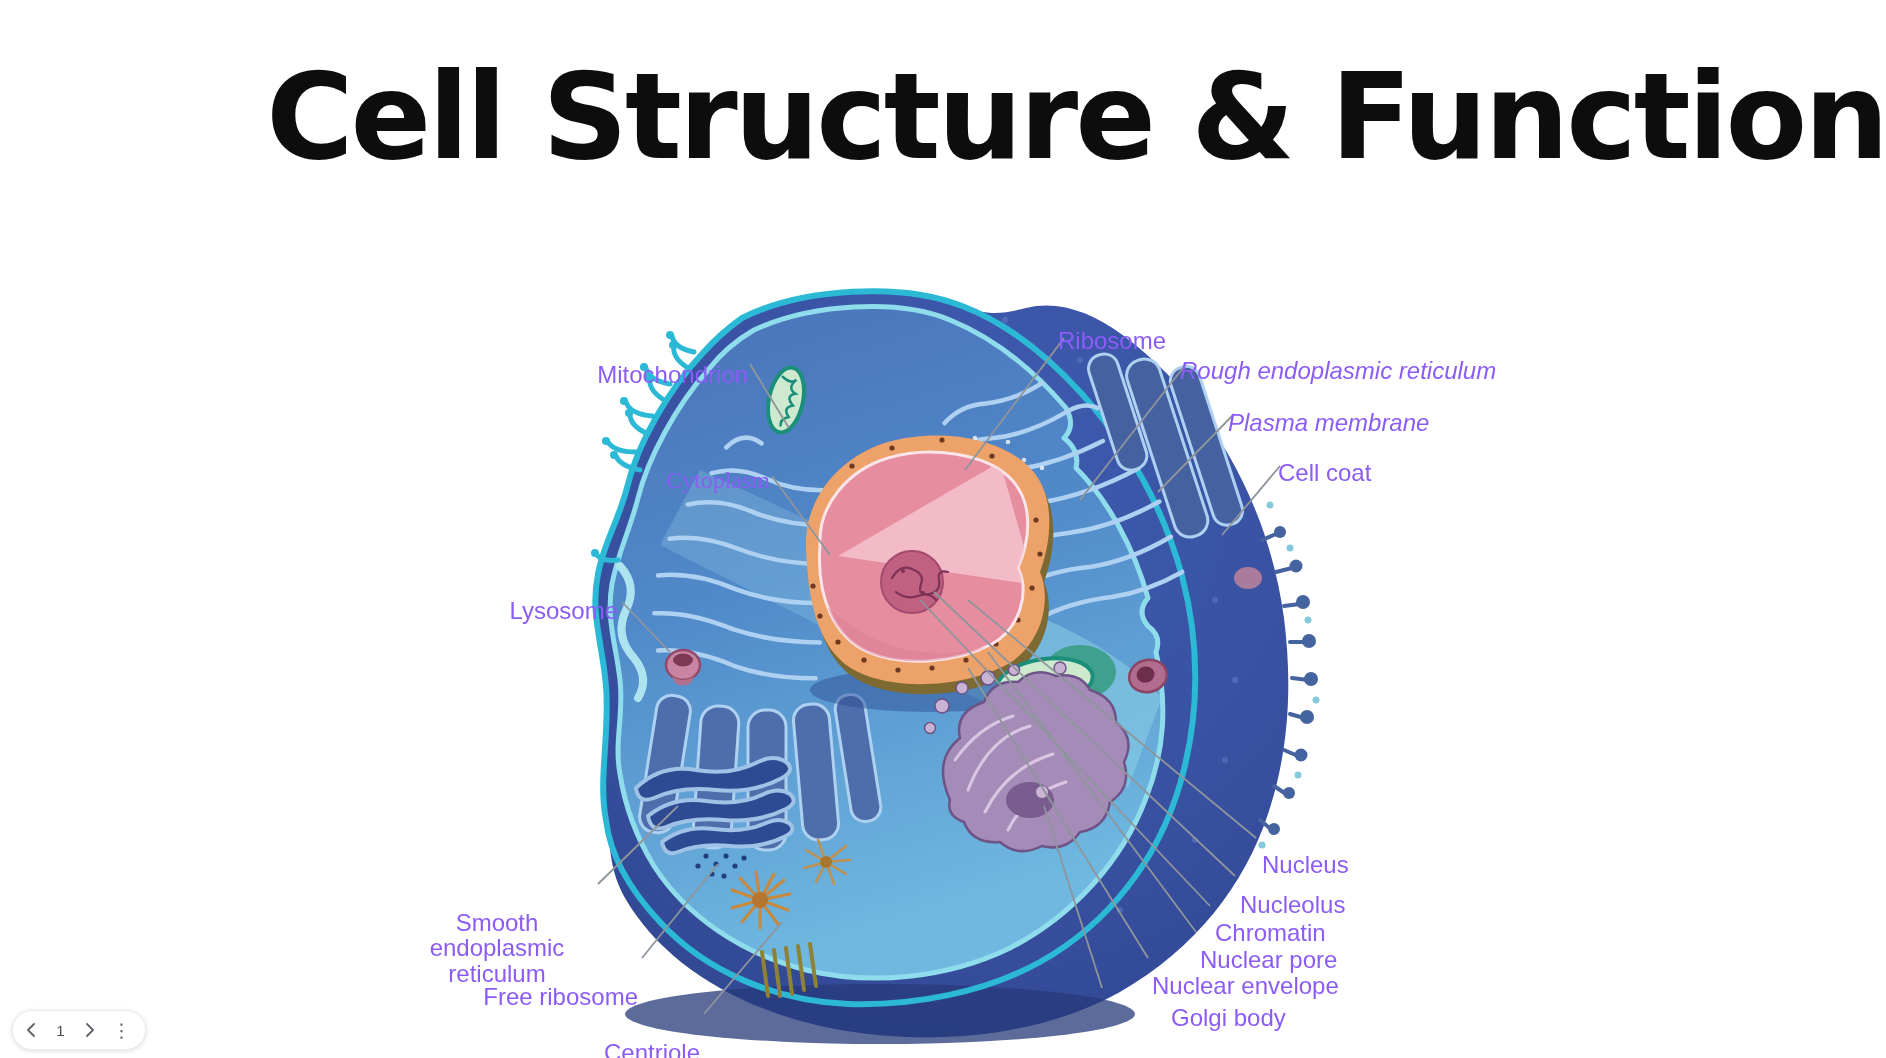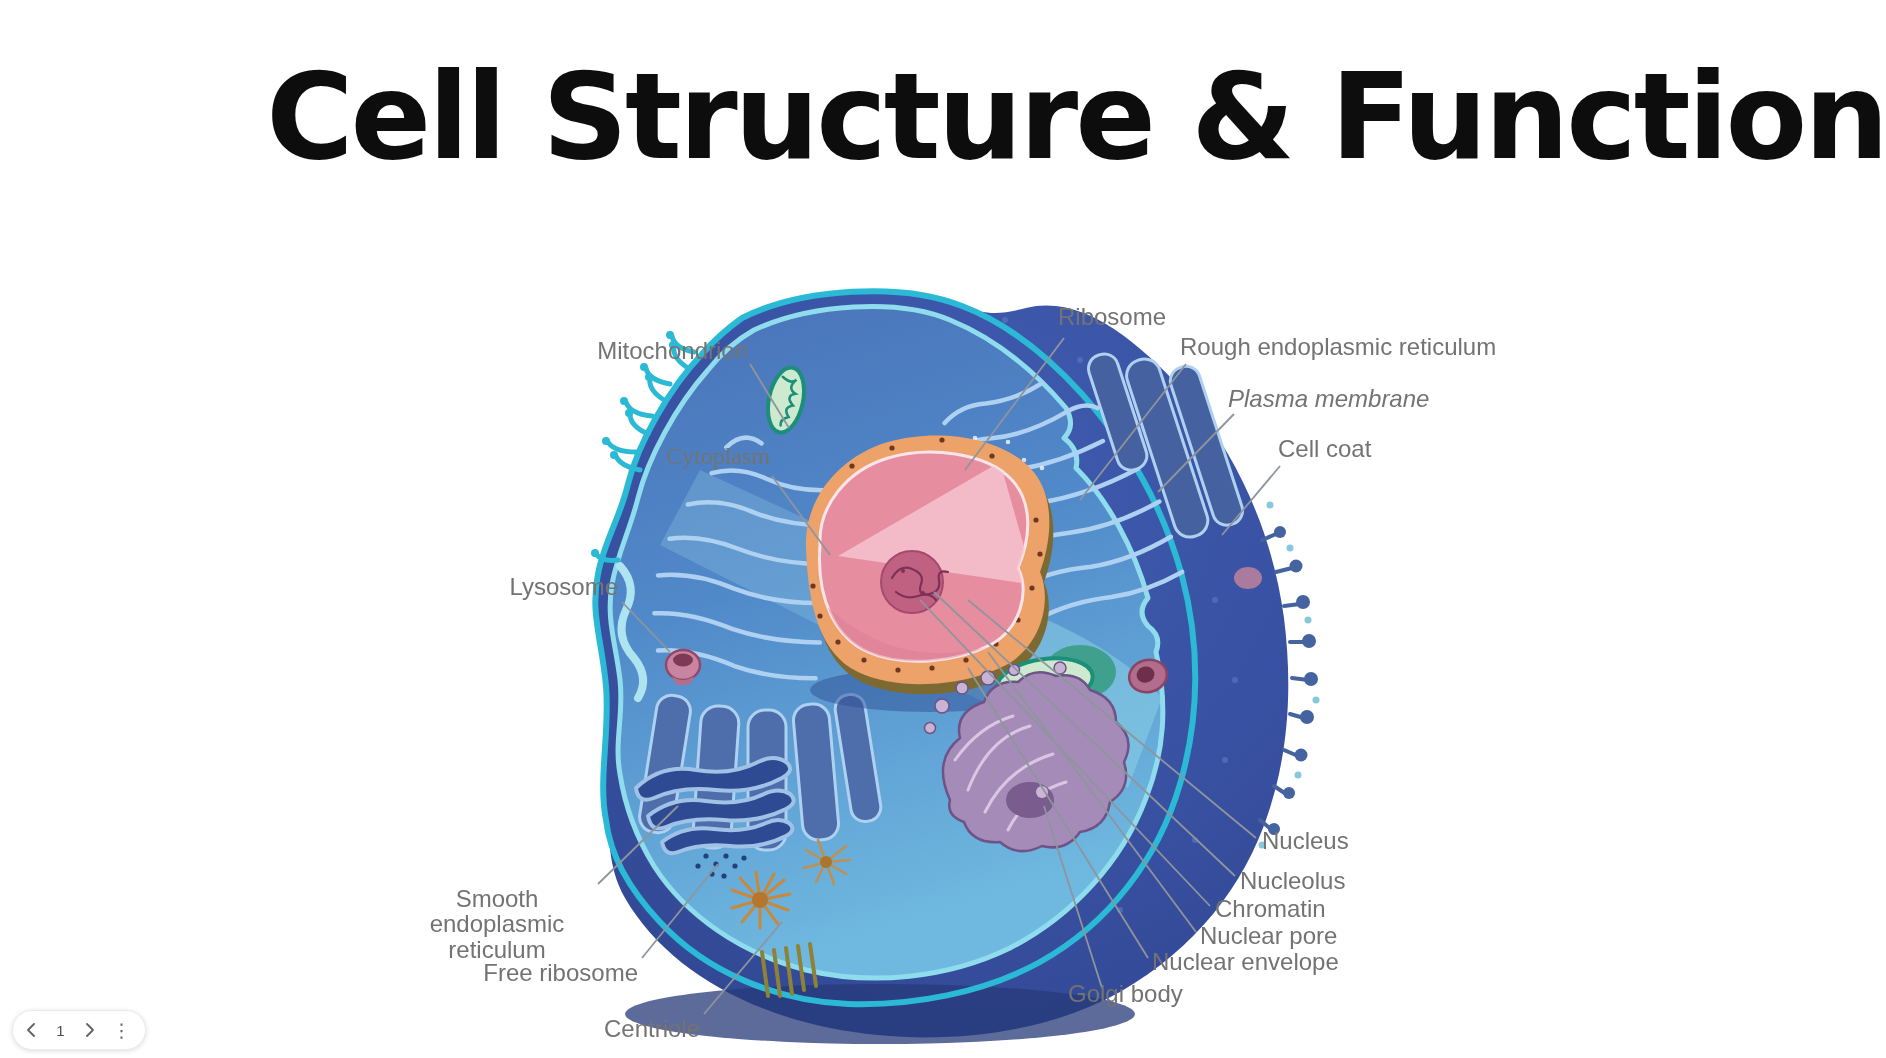--- a/index.html
+++ b/index.html
@@ -3,21 +3,21 @@
 <meta charset="utf-8">
 <style>
   html,body{margin:0;padding:0;background:#ffffff;}
   .stage{position:relative;width:1886px;height:1058px;background:#ffffff;overflow:hidden;
          font-family:"Liberation Sans",sans-serif;}
   .title{position:absolute;top:48px;left:0;width:100%;text-align:right;margin:0;
          font-family:"DejaVu Sans",sans-serif;font-weight:700;font-size:119px;
          letter-spacing:-3px;color:#0d0d0d;white-space:nowrap;}
   .diagram{position:absolute;inset:0;}
   .diagram svg{position:absolute;inset:0;}
-  .lbl{position:absolute;font-size:24px;line-height:1.06;color:#737373;white-space:nowrap;}
+  .lbl{position:absolute;font-size:24px;line-height:1.06;color:#8b5cf6;white-space:nowrap;margin-top:24px;}
   .lbl.center{white-space:normal;text-align:center;}
   
   .navpill{position:absolute;left:12px;top:1010px;width:134px;height:40px;background:#fff;
            border:1px solid #ececec;border-radius:20px;box-shadow:0 1px 5px rgba(0,0,0,.14);
            display:flex;align-items:center;justify-content:space-between;padding:0 10px;box-sizing:border-box;}
   .navbtn{border:none;background:transparent;padding:4px;cursor:pointer;display:flex;align-items:center;}
   .pagenum{min-width:22px;text-align:center;font-size:15px;color:#4a4f55;}
   .vdots{font-size:19px;color:#5f6368;line-height:1;}
 </style>
 </head>
@@ -307,34 +307,34 @@
         <path d="M 934,592 L 1235,876"></path>
         <path d="M 920,600 L 1210,906"></path>
         <path d="M 988,652 L 1196,932"></path>
         <path d="M 968,668 L 1148,958"></path>
         <path d="M 1044,806 L 1102,988"></path>
       </g>
     </svg>
 
     <div class="lbl" style="right:1138px;top:338px;">Mitochondrion</div>
     <div class="lbl" style="left:1058px;top:304px;">Ribosome</div>
-    <div class="lbl" style="left:1180px;top:334px;">Rough endoplasmic reticulum</div>
+    <div class="lbl" style="left:1180px;top:334px;font-style:italic;">Rough endoplasmic reticulum</div>
     <div class="lbl" style="left:1228px;top:386px;font-style:italic;">Plasma membrane</div>
     <div class="lbl" style="left:1278px;top:436px;">Cell coat</div>
     <div class="lbl" style="right:1116px;top:444px;font-family:Liberation Serif, serif;">Cytoplasm</div>
     <div class="lbl" style="right:1268px;top:574px;">Lysosome</div>
     <div class="lbl center" style="left:393px;top:886px;width:208px;text-align:center;">Smooth endoplasmic reticulum</div>
     <div class="lbl" style="right:1248px;top:960px;">Free ribosome</div>
     <div class="lbl" style="right:1186px;top:1016px;">Centriole</div>
     <div class="lbl" style="left:1262px;top:828px;text-align:right;">Nucleus</div>
     <div class="lbl" style="left:1240px;top:868px;">Nucleolus</div>
     <div class="lbl" style="left:1215px;top:896px;">Chromatin</div>
     <div class="lbl" style="left:1200px;top:923px;">Nuclear pore</div>
     <div class="lbl" style="left:1152px;top:949px;">Nuclear envelope</div>
-    <div class="lbl" style="left:1068px;top:981px;">Golgi body</div>
+    <div class="lbl" style="left:1171px;top:981px;">Golgi body</div>
   </div>
 
   <div class="navpill">
     <button class="navbtn" aria-label="previous">
       <svg width="8" height="14" viewBox="0 0 8 14">
         <path d="M7 1 L1 7 L7 13" stroke="#5f6368" stroke-width="1.8" fill="none" stroke-linecap="round" stroke-linejoin="round"></path>
       </svg>
     </button>
     <div class="pagenum">1</div>
     <button class="navbtn" aria-label="next">

